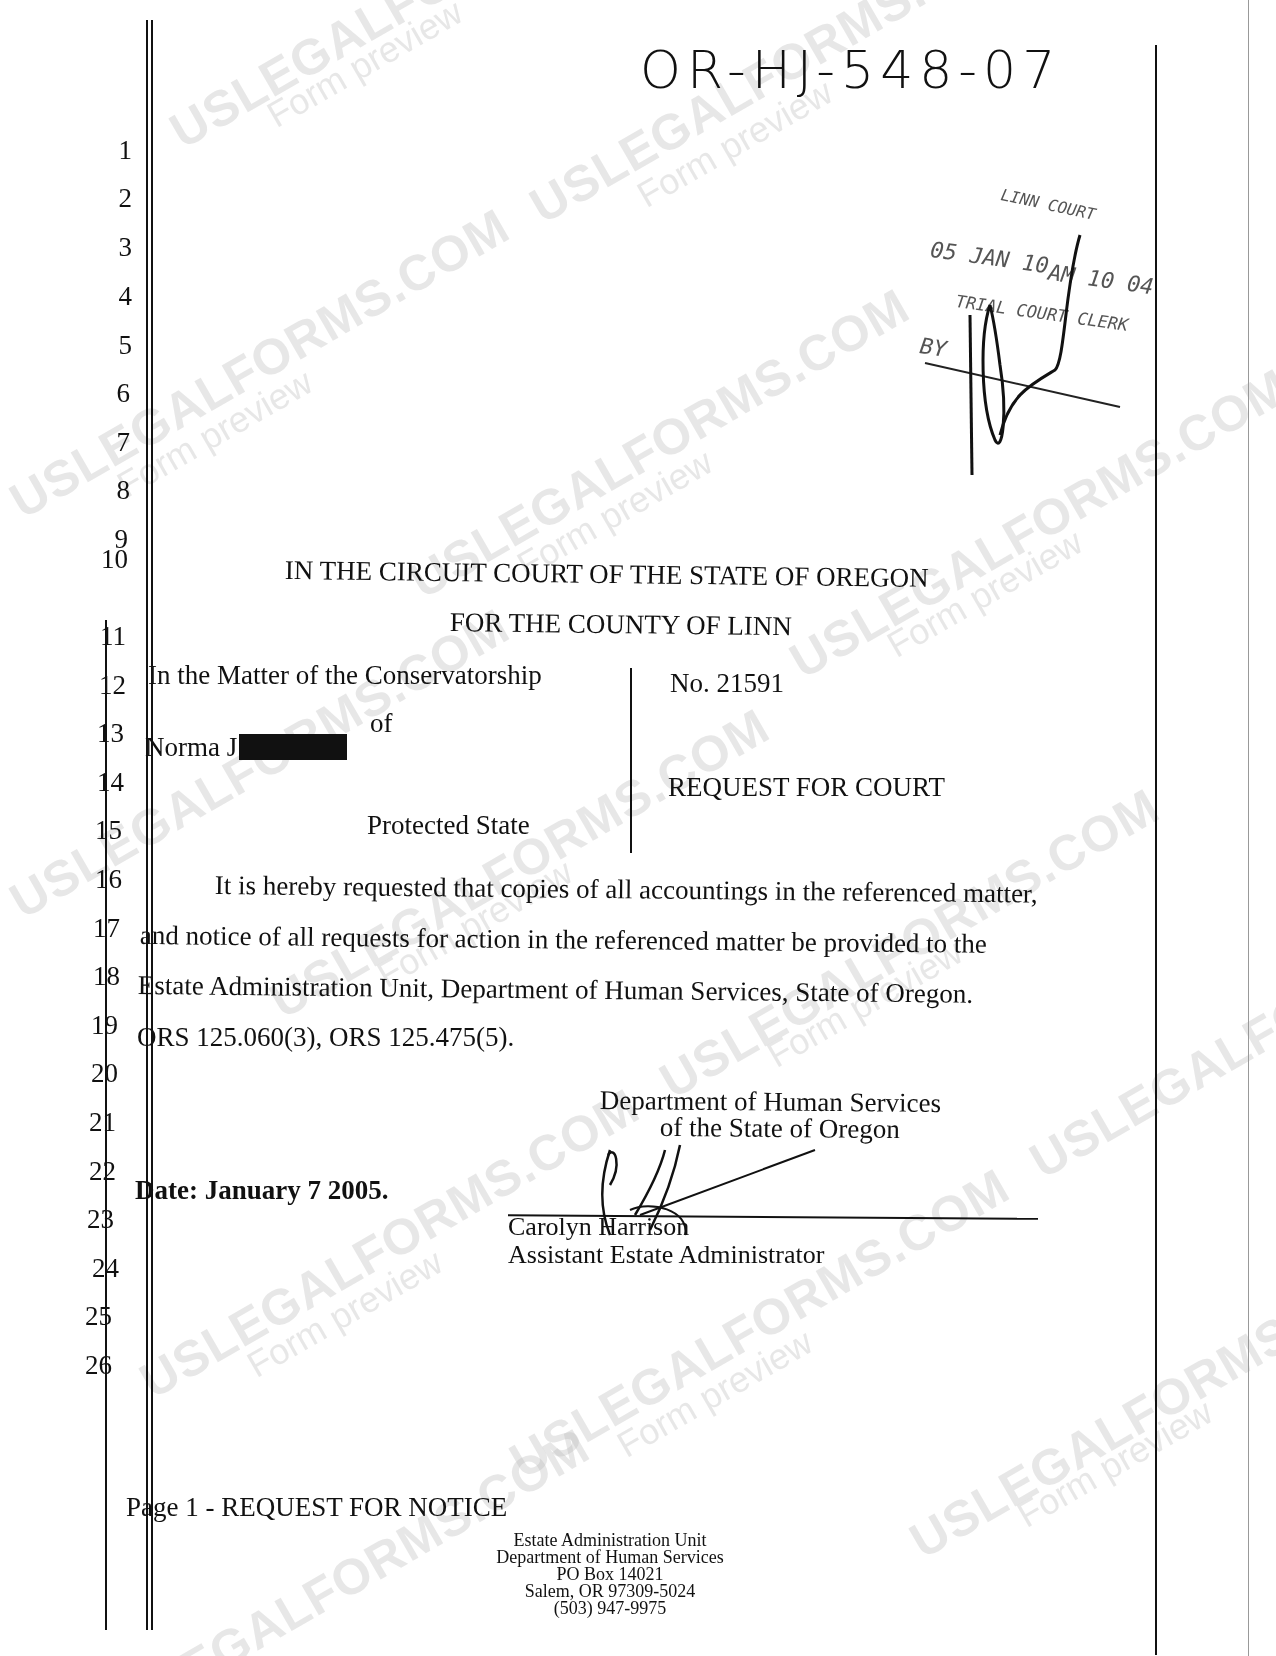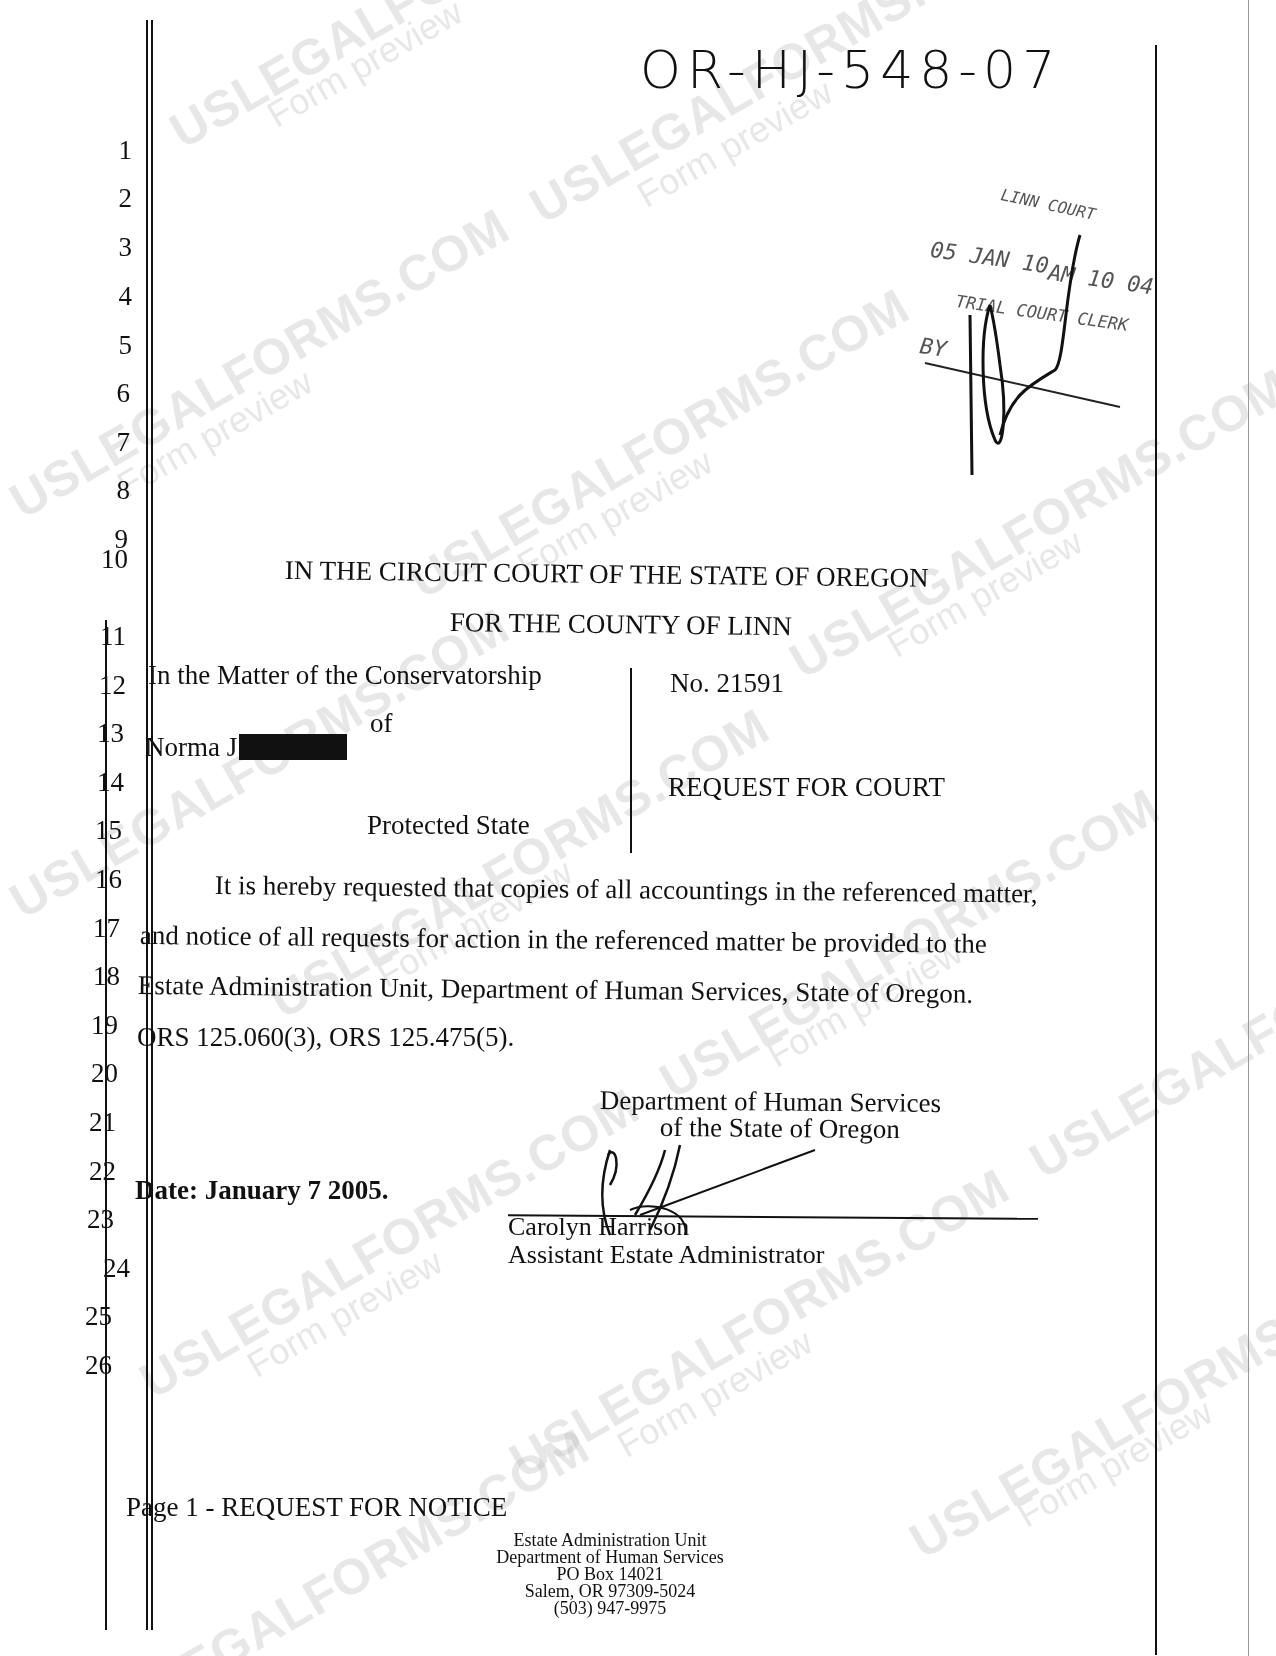--- a/index.html
+++ b/index.html
@@ -80,21 +80,21 @@
   <div class="lnum" style="left:84px;top:767px">14</div>
   <div class="lnum" style="left:82px;top:815px">15</div>
   <div class="lnum" style="left:82px;top:864px">16</div>
   <div class="lnum" style="left:80px;top:913px">17</div>
   <div class="lnum" style="left:80px;top:961px">18</div>
   <div class="lnum" style="left:78px;top:1010px">19</div>
   <div class="lnum" style="left:78px;top:1058px">20</div>
   <div class="lnum" style="left:76px;top:1107px">21</div>
   <div class="lnum" style="left:76px;top:1156px">22</div>
   <div class="lnum" style="left:74px;top:1204px">23</div>
-  <div class="lnum" style="left:90px;top:1253px">24</div>
+  <div class="lnum" style="left:79px;top:1253px">24</div>
   <div class="lnum" style="left:72px;top:1301px">25</div>
   <div class="lnum" style="left:72px;top:1350px">26</div>
 </div>
 
 <div class="abs body" style="left:285px;top:555px;transform:rotate(0.7deg);transform-origin:left top;">IN THE CIRCUIT COURT OF THE STATE OF OREGON</div>
 <div class="abs body" style="left:450px;top:607px;transform:rotate(0.7deg);transform-origin:left top;">FOR THE COUNTY OF LINN</div>
 
 <div>
   <div class="abs body" style="left:148px;top:660px;">In the Matter of the Conservatorship</div>
   <div class="abs body" style="left:370px;top:708px;">of</div>

